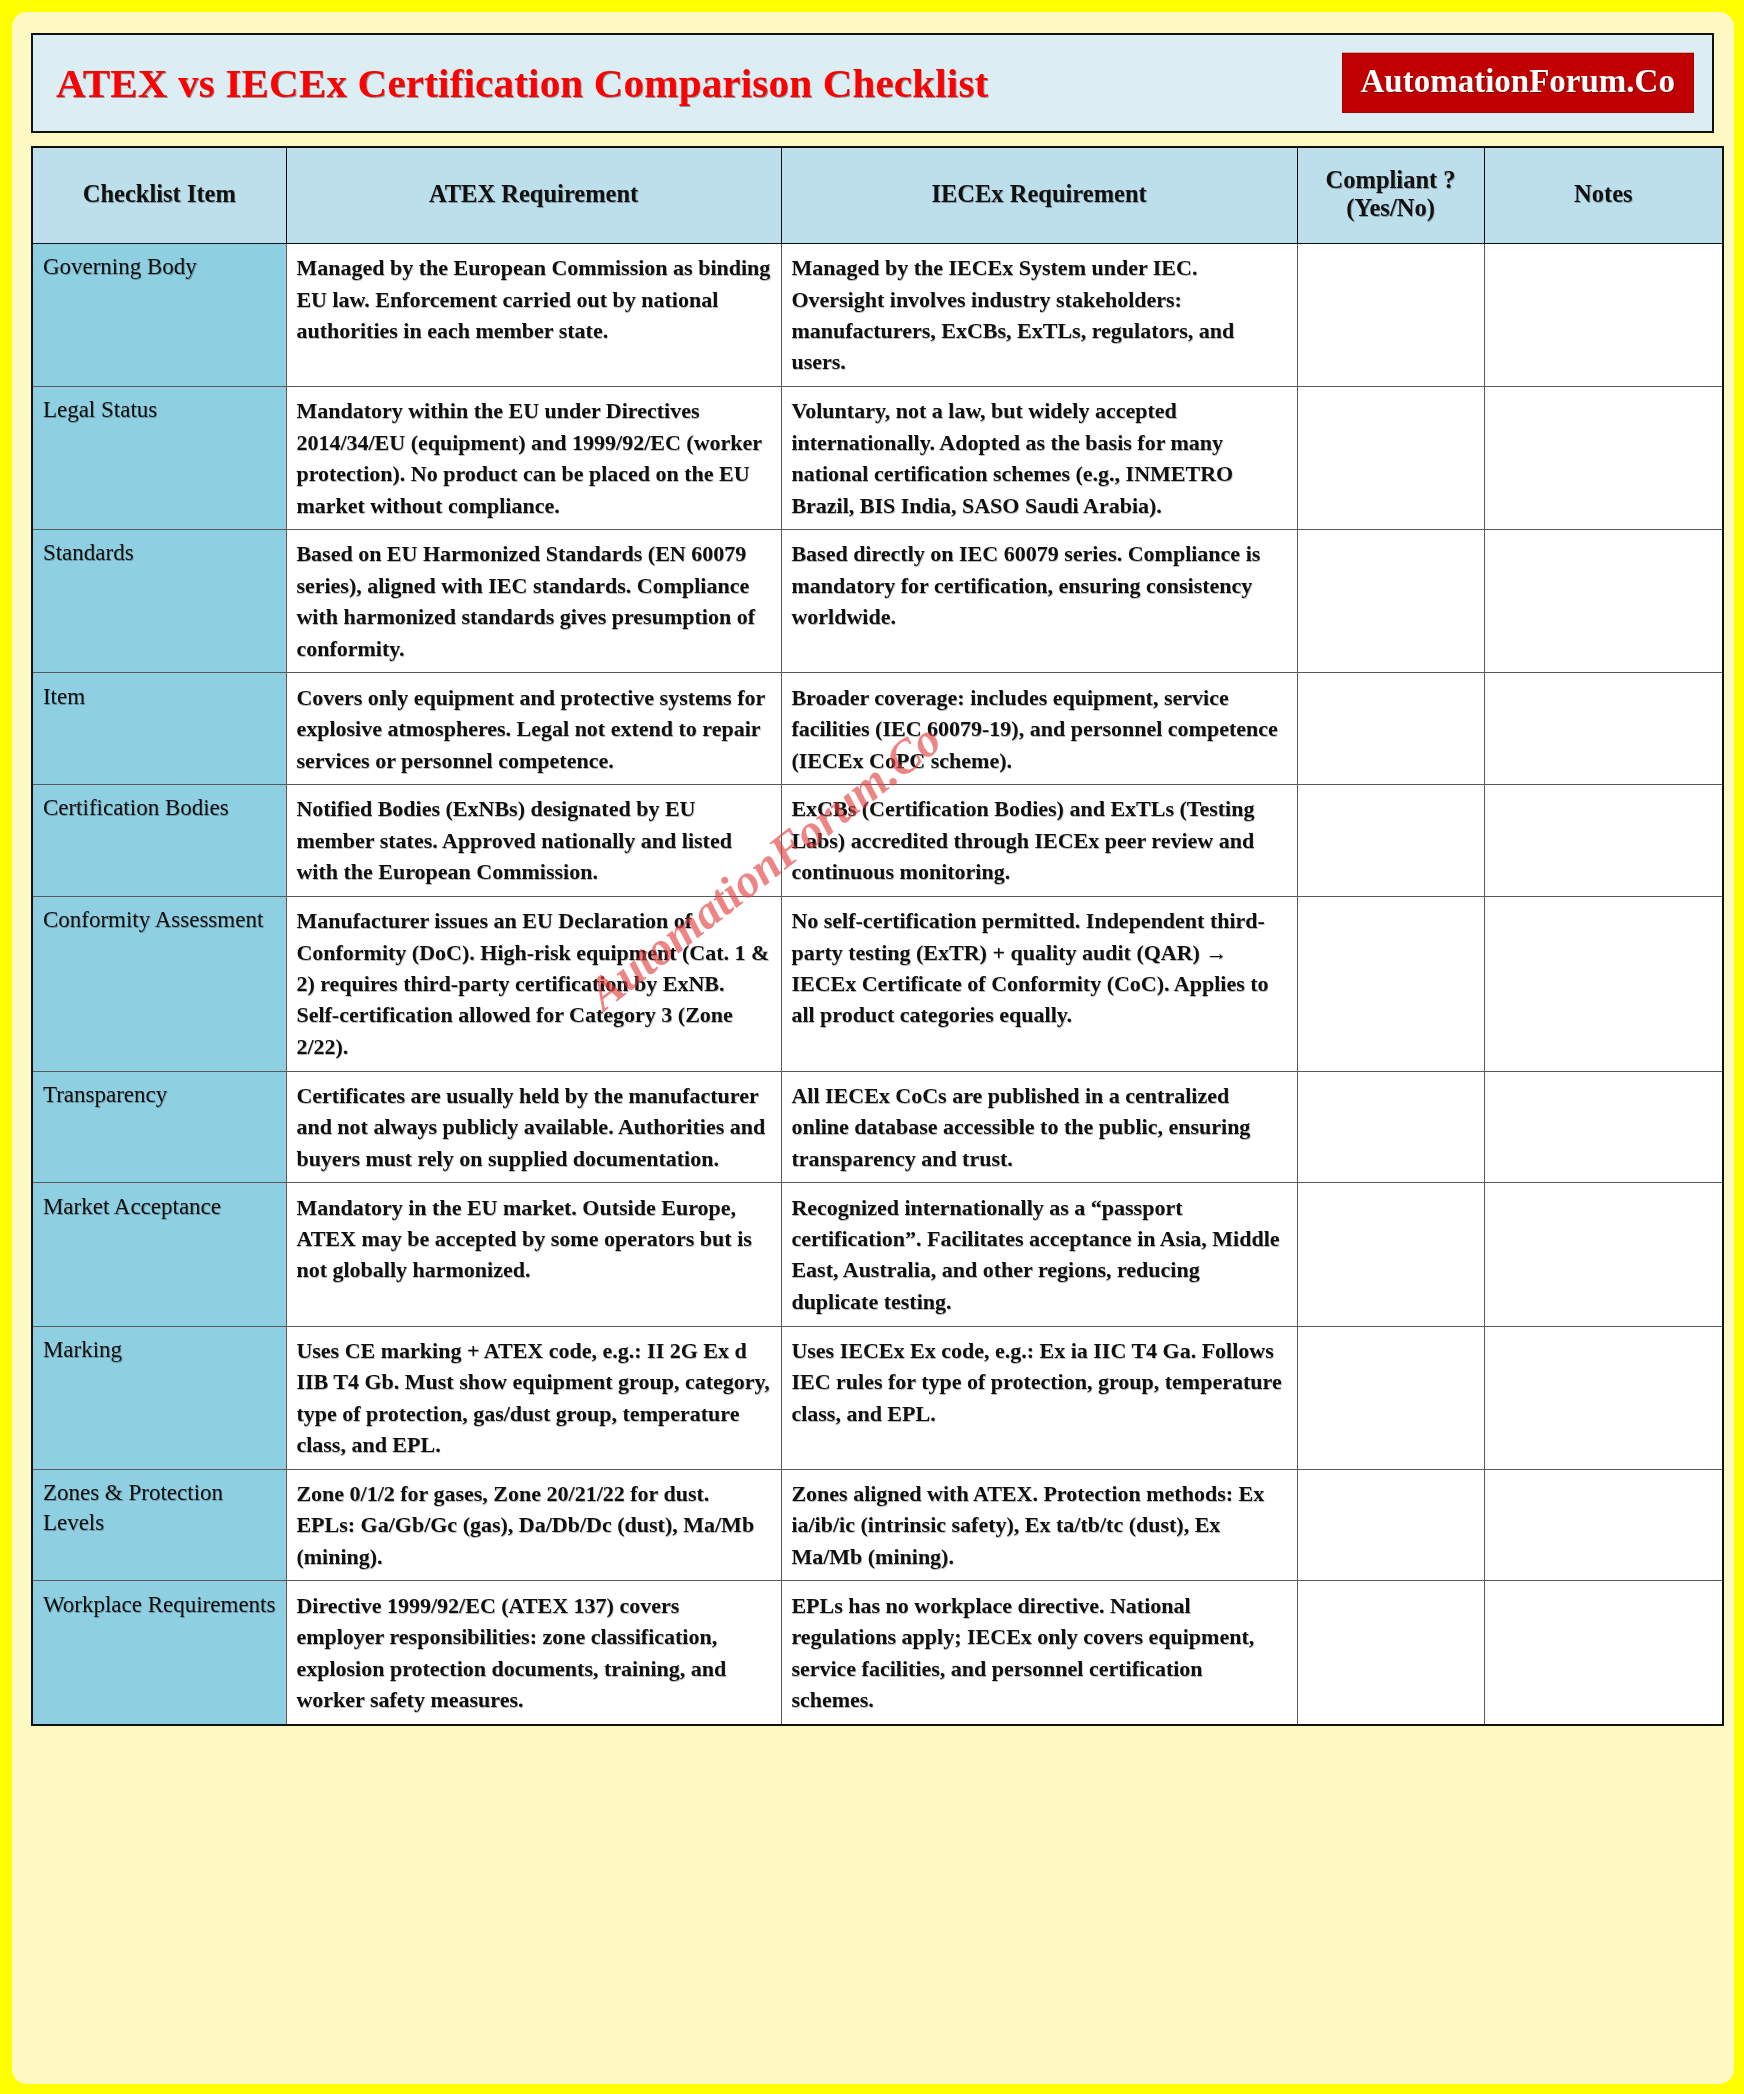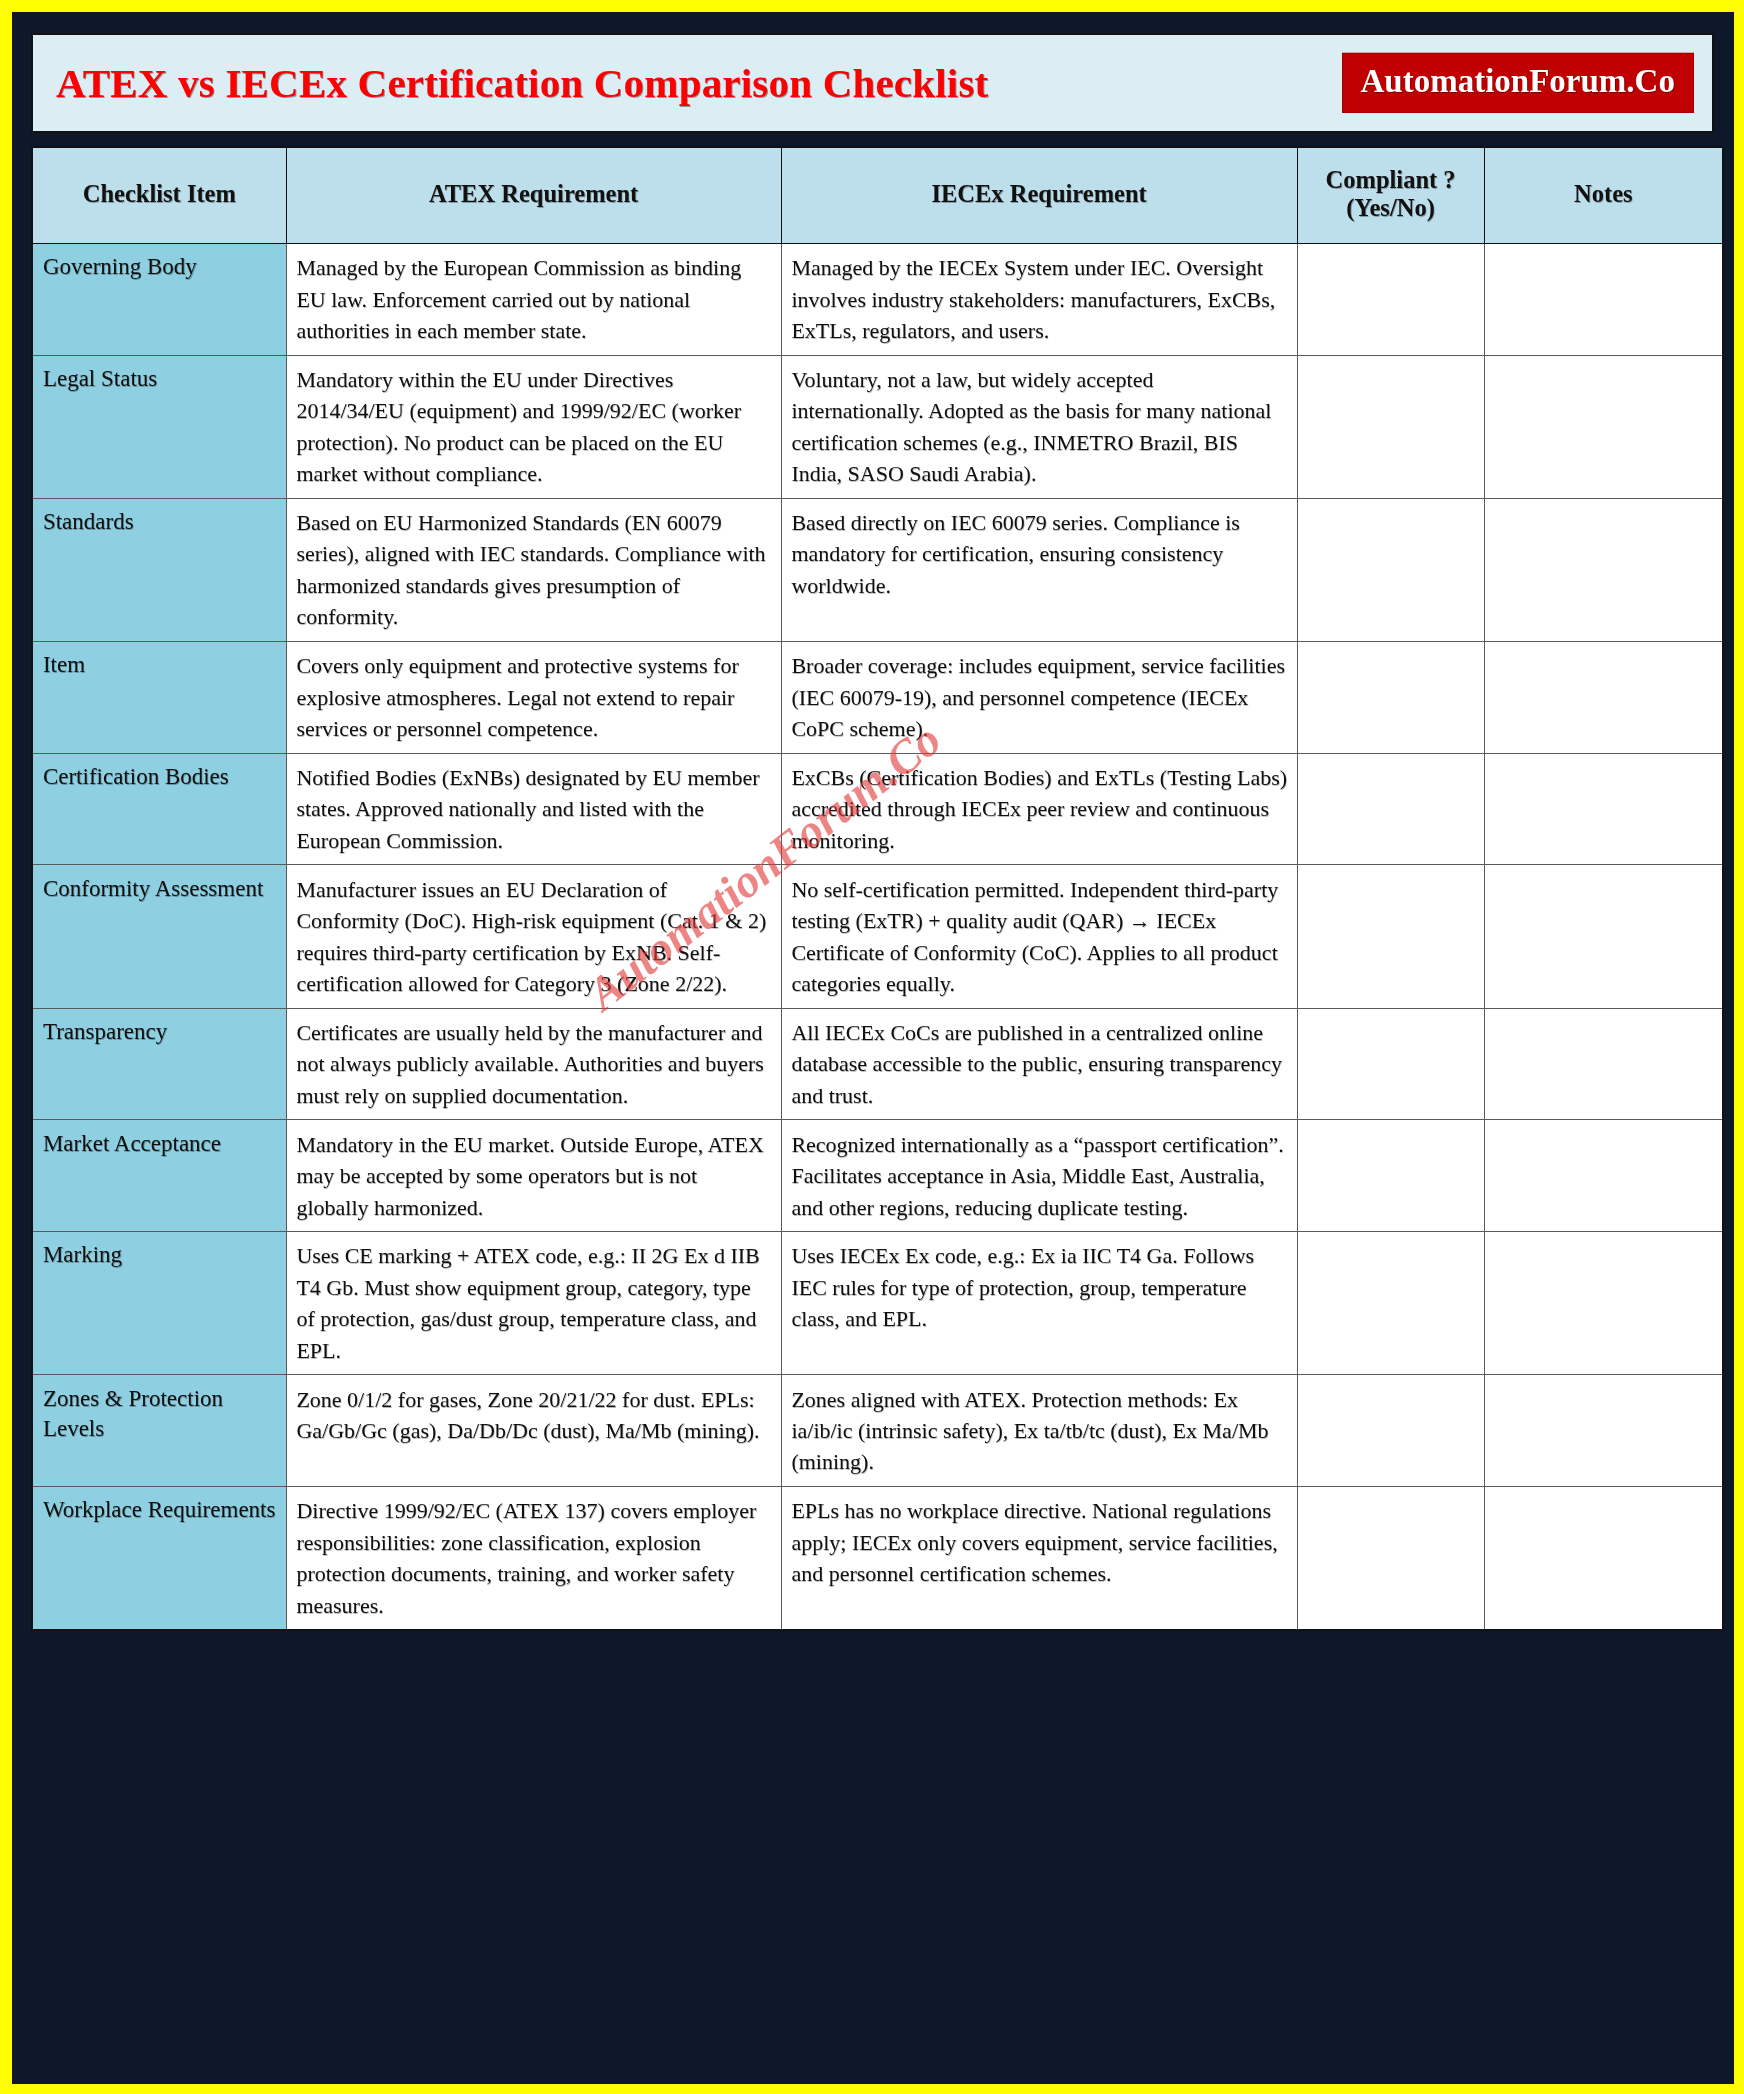--- a/index.html
+++ b/index.html
@@ -14,23 +14,24 @@
   #page-frame {
     position: absolute;
     left: 0; top: 0;
     width: 1745px; height: 2095px;
     background: #ffff00;
     padding: 11.5px;
   }
   #page-inner {
     width: 100%;
     height: 100%;
-    background: #0f172a;
+    background: #fef9c3;
     position: relative;
     padding: 21px 19.6px 18px 19.6px;
+    border-radius: 15px;
   }
 
   
   #title-bar {
     position: relative;
     height: 100px;
     background: #dcedf4;
     border: 2.5px solid #111111;
     display: flex;
     align-items: center;
@@ -89,20 +90,21 @@
 
   #checklist-table td {
     border: 1.6px solid #5a5a5a;
     vertical-align: top;
     padding: 8.2px 8.2px 8.2px 9.8px;
     font-size: 22px;
     line-height: 1.43;
     color: #101010;
     background: #ffffff;
     text-shadow: 0.6px 0.6px 0 rgba(0,0,0,0.28);
+    font-weight: bold;
   }
   #checklist-table td.item-cell {
     background: #8ecfe1;
     font-weight: normal;
     font-size: 23px;
     line-height: 1.33;
     border-right: 1.6px solid #5a5a5a;
     text-shadow: 0.8px 0.8px 0 rgba(0,0,0,0.30);
   }
   #checklist-table td.blank-cell { background: #ffffff; }

